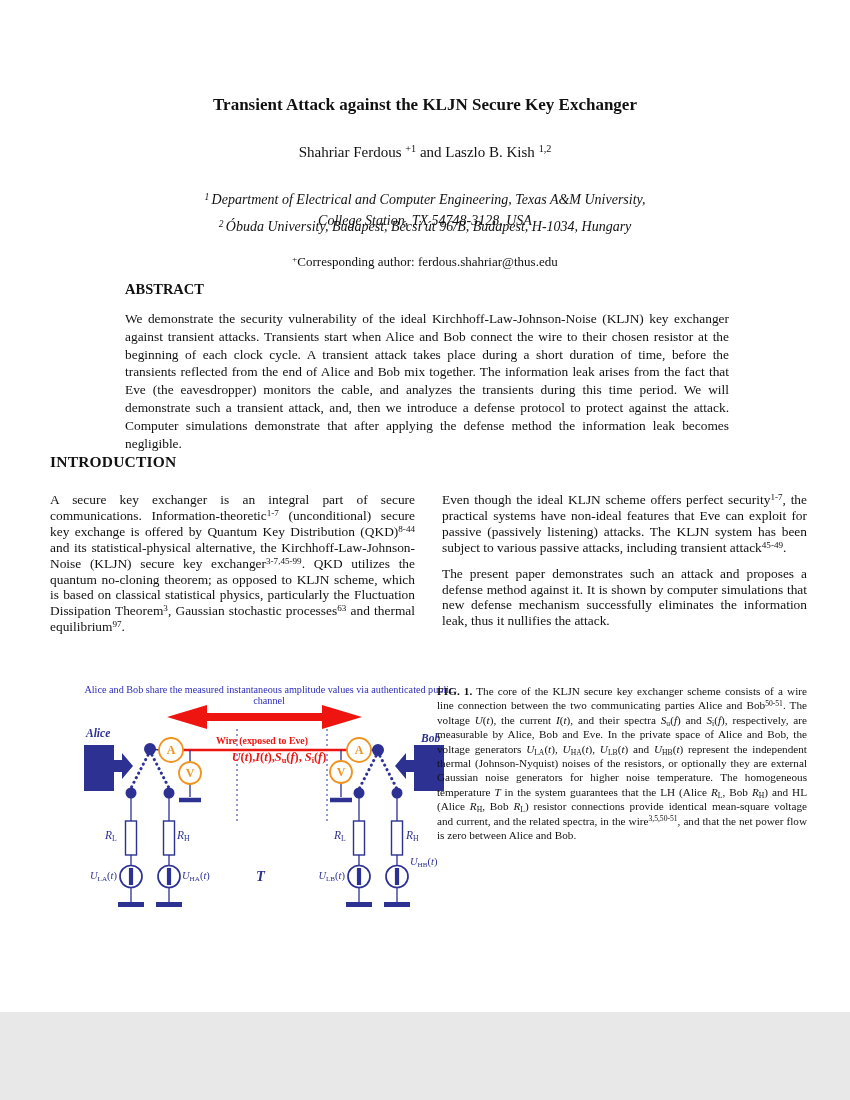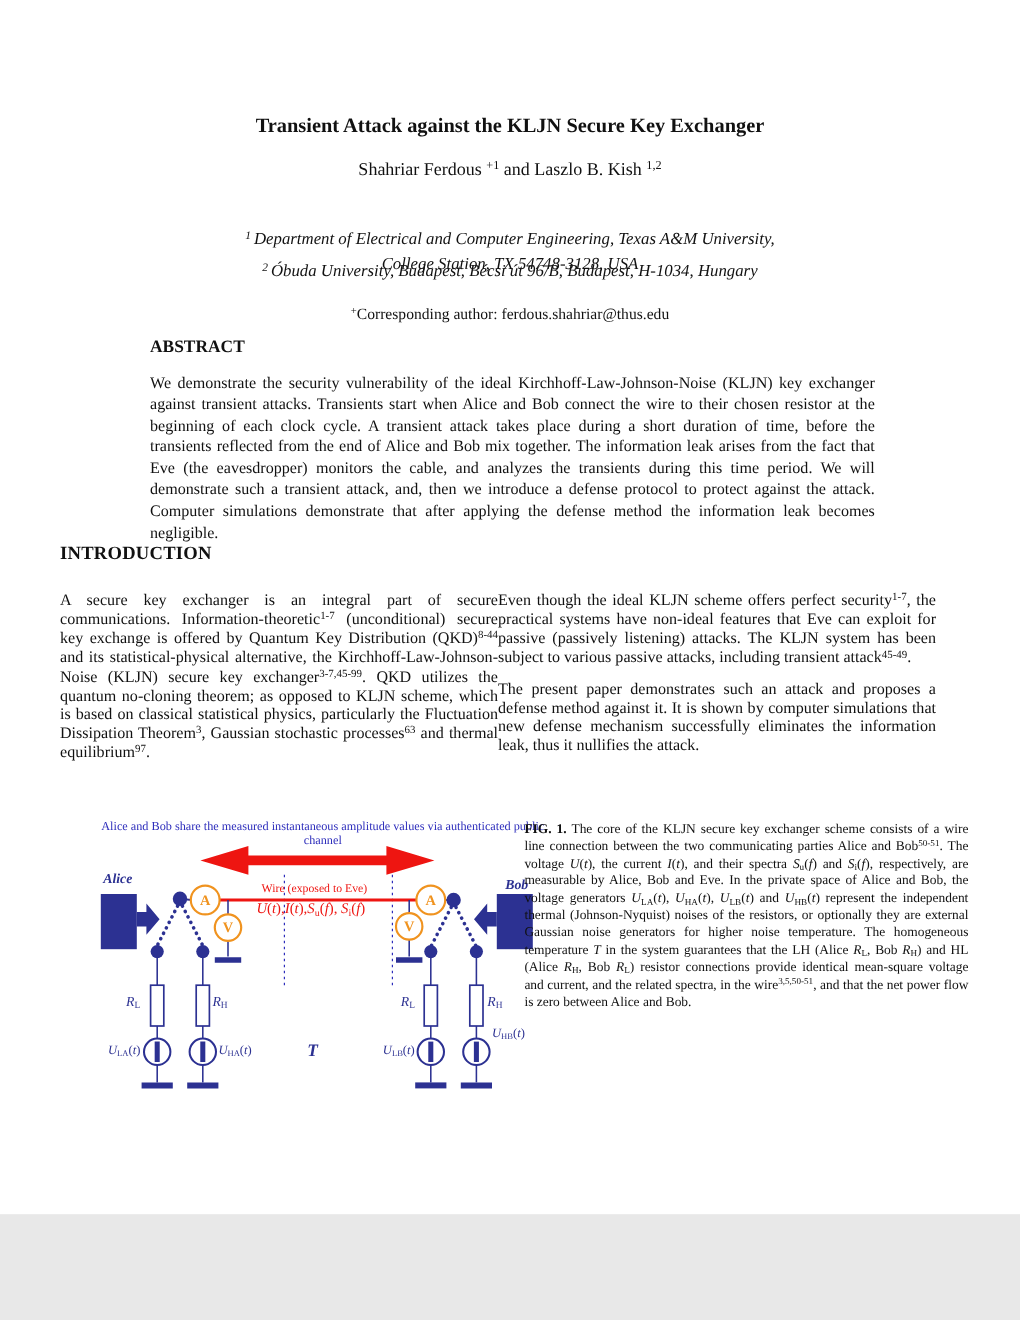--- a/index.html
+++ b/index.html
@@ -8,44 +8,44 @@
     margin:0 auto; overflow:hidden;
     font-family:"Liberation Serif", serif; color:#111;
   }
   .abs{position:absolute;}
   .center{text-align:center; left:0; right:0;}
   sup{font-size:68%; line-height:0; vertical-align:baseline; position:relative; top:-0.45em;}
   sub{font-size:68%; line-height:0; vertical-align:baseline; position:relative; top:0.28em;}
   b{font-weight:bold;} i{font-style:italic;}
 
   .title{top:95px; font-size:17px; font-weight:bold;}
-  .authors{top:134px; font-size:15px;}
+  .authors{top:144px; font-size:15px;}
   .affil1{top:169px; font-size:14px; font-style:italic; line-height:21px;margin-top:20px;}
   .affil2{top:219px; font-size:14px; font-style:italic;}
   .corresp{top:254px; font-size:13px;}
 
   .abstract-h{top:281px; left:125px; font-size:14.5px; font-weight:bold;}
   .abstract-b{top:310px; left:125px; width:604px; font-size:13.4px; line-height:17.8px; text-align:justify;}
 
   .intro-h{top:453px; left:50px; font-size:15.5px; font-weight:bold; letter-spacing:.2px;}
-  .cols{top:492px; left:50px; width:757px; display:flex; }
+  .cols{top:492px; left:50px; width:757px; display:flex; gap:27px;}
   .col{width:365px; font-size:13.4px; line-height:15.9px; text-align:justify;}
   .col p{margin:0 0 10px 0;}
 
   .caption{top:684px; left:437px; width:370px; font-size:11.2px; line-height:14.4px; text-align:justify;}
 
   .pagenum{top:1031px; font-size:13.5px;}
 
   
   .fig{top:683px; left:55px; width:380px; height:252px;margin-left:24px;}
   .fig .lbl{position:absolute; white-space:nowrap;}
   .fig-top-label{top:1px; left:0; right:0; text-align:center; font-size:10.2px; color:var(--blue); white-space:normal!important;}
   .party{font-size:11.5px; font-weight:bold; font-style:italic; color:var(--navy);}
-  .wire-label{top:52px; left:118px; width:130px; text-align:center; font-size:9.8px; font-weight:normal; color:var(--red);}
-  .wire-formula{top:67px; left:110px; width:140px; text-align:center; font-size:12.3px; font-weight:normal; color:var(--red);}
+  .wire-label{top:52px; left:118px; width:130px; text-align:center; font-size:9.8px; font-weight:bold; color:var(--red);}
+  .wire-formula{top:67px; left:130px; width:140px; text-align:center; font-size:12.3px; font-weight:bold; color:var(--red);}
   .meter{width:14px; text-align:center; font-size:12px; color:var(--orange); font-weight:bold;}
   .rlabel{font-size:11.5px; color:var(--navy);}
   .ulabel{font-size:10.5px; color:var(--navy);}
   .tlabel{font-size:14.5px; font-weight:bold; font-style:italic; color:var(--navy);}
   svg .navy-f{fill:var(--navy);}
   svg .navy-s{stroke:var(--navy); fill:none;}
   svg .white-f{fill:#fff;}
 </style>
 </head>
 <body>
@@ -169,21 +169,21 @@
     <div class="lbl meter" style="left:85px; top:60px;">A</div>
     <div class="lbl meter" style="left:104px; top:83px;">V</div>
     <div class="lbl meter" style="left:255px; top:82px;">V</div>
     <div class="lbl meter" style="left:273px; top:60px;">A</div>
     <div class="lbl rlabel" style="left:26px; top:146px;"><i>R</i><sub>L</sub></div>
     <div class="lbl rlabel" style="left:98px; top:146px;"><i>R</i><sub>H</sub></div>
     <div class="lbl rlabel" style="left:255px; top:146px;"><i>R</i><sub>L</sub></div>
     <div class="lbl rlabel" style="left:327px; top:146px;"><i>R</i><sub>H</sub></div>
     <div class="lbl ulabel" style="left:0px; top:187px; width:38px; text-align:right;"><i>U</i><sub>LA</sub><span>(</span><i>t</i><span>)</span></div>
     <div class="lbl ulabel" style="left:103px; top:187px;"><i>U</i><sub>HA</sub><span>(</span><i>t</i><span>)</span></div>
-    <div class="lbl ulabel" style="left:240px; top:187px; width:36px; "><i>U</i><sub>LB</sub><span>(</span><i>t</i><span>)</span></div>
+    <div class="lbl ulabel" style="left:230px; top:187px; width:36px; text-align:right;"><i>U</i><sub>LB</sub><span>(</span><i>t</i><span>)</span></div>
     <div class="lbl ulabel" style="left:331px; top:173px;text-align:right;"><i>U</i><sub>HB</sub><span>(</span><i>t</i><span>)</span></div>
     <div class="lbl tlabel" style="left:177px; top:185px;">T</div>
   </div>
 
   <div class="abs caption"><b>FIG. 1.</b><span> The core of the KLJN secure key exchanger scheme consists of a wire line connection between the two communicating parties Alice and Bob</span><sup>50-51</sup><span>. The voltage </span><i>U</i><span>(</span><i>t</i><span>), the current </span><i>I</i><span>(</span><i>t</i><span>), and their spectra </span><i>S</i><sub>u</sub><span>(</span><i>f</i><span>) and </span><i>S</i><sub>i</sub><span>(</span><i>f</i><span>), respectively, are measurable by Alice, Bob and Eve. In the private space of Alice and Bob, the voltage generators </span><i>U</i><sub>LA</sub><span>(</span><i>t</i><span>), </span><i>U</i><sub>HA</sub><span>(</span><i>t</i><span>), </span><i>U</i><sub>LB</sub><span>(</span><i>t</i><span>) and </span><i>U</i><sub>HB</sub><span>(</span><i>t</i><span>) represent the independent thermal (Johnson-Nyquist) noises of the resistors, or optionally they are external Gaussian noise generators for higher noise temperature. The homogeneous temperature </span><i>T</i><span> in the system guarantees that the LH (Alice </span><i>R</i><sub>L</sub><span>, Bob </span><i>R</i><sub>H</sub><span>) and HL (Alice </span><i>R</i><sub>H</sub><span>, Bob </span><i>R</i><sub>L</sub><span>) resistor connections provide identical mean-square voltage and current, and the related spectra, in the wire</span><sup>3,5,50-51</sup><span>, and that the net power flow is zero between Alice and Bob.</span></div>
 
   <div class="abs center pagenum">1</div>
 
 </div>
 

